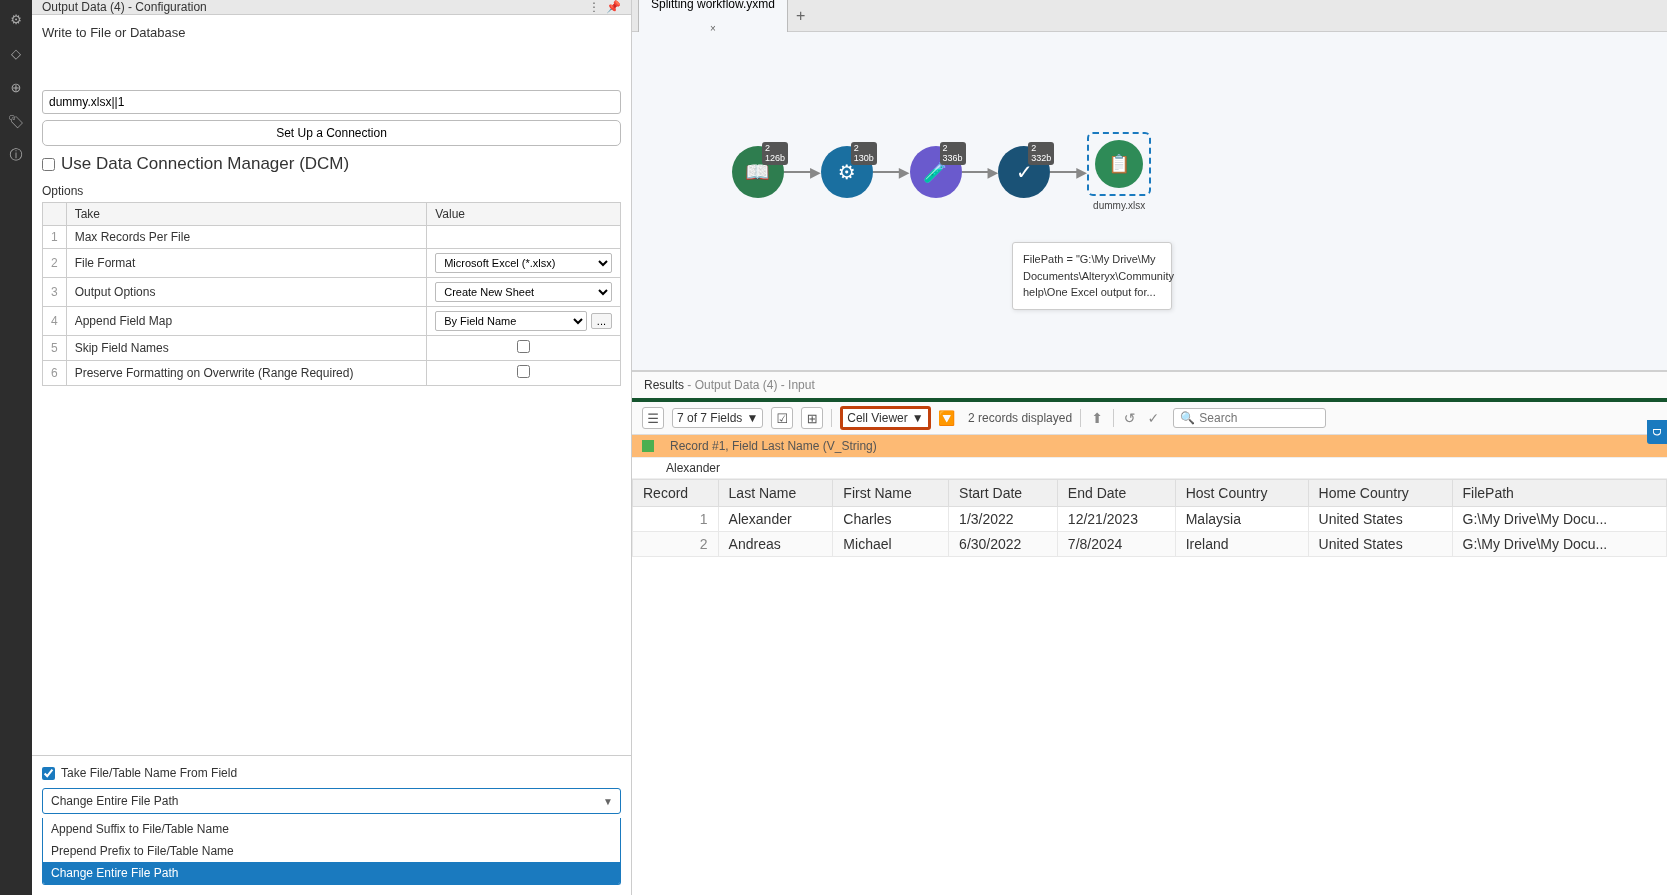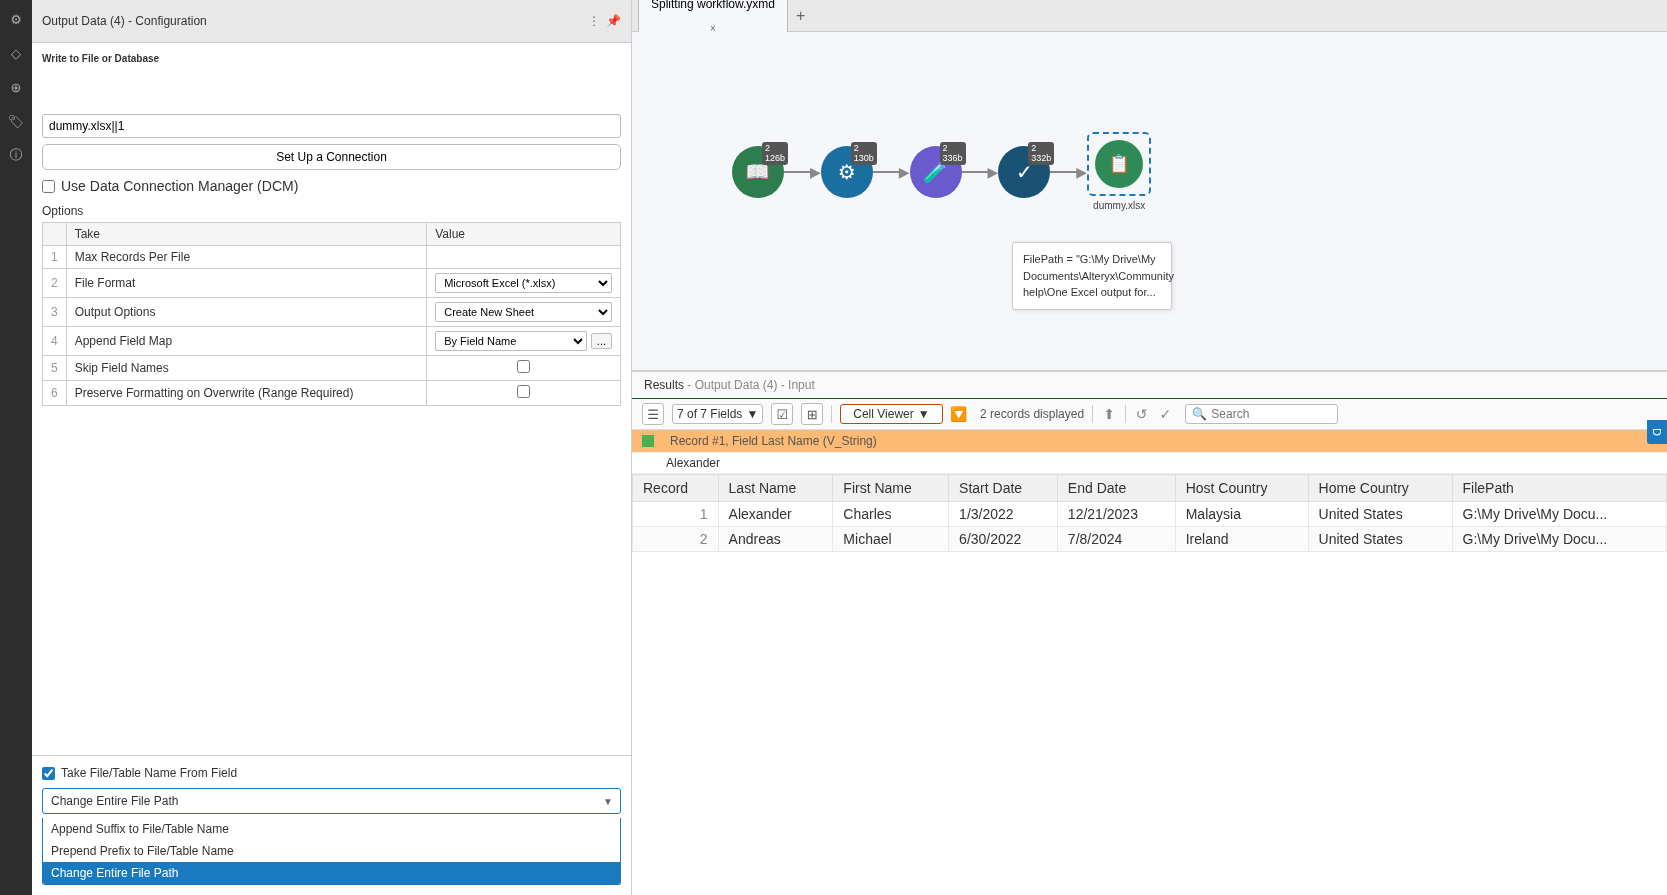--- a/index.html
+++ b/index.html
@@ -31,32 +31,32 @@
       width: 600px;
       background: #fff;
       border-right: 1px solid #ccc;
       display: flex;
       flex-direction: column;
       flex-shrink: 0;
       height: 100%;
     }
     .config-header {
       background: #e8e8e8;
-      padding: 14px 10px;
+      padding: 0 10px;
       border-bottom: 1px solid #ccc;
       display: flex;
       align-items: center;
       justify-content: space-between;
     }
     .config-header-title { font-size: 12px; color: #333; font-weight: 500; }
     .config-header-actions { display: flex; gap: 6px; color: #666; }
 
     .config-body { padding: 10px; flex: 1; display: flex; flex-direction: column; overflow: hidden; }
 
-    .write-to-label { font-size: 10px; color: #333; margin-bottom: 6px; font-weight: 700; }
+    .write-to-label { font-size: 13px; color: #333; margin-bottom: 6px; font-weight: 400; }
 
     .file-input {
       border: 1px solid #bbb;
       border-radius: 3px;
       padding: 4px 6px;
       width: 100%;
       font-size: 12px;
       margin-bottom: 6px;
       background: #fff;
       margin-top: 44px;
@@ -74,21 +74,21 @@
       text-align: center;
     }
 
     .dcm-row {
       display: flex;
       align-items: center;
       gap: 6px;
       margin-bottom: 10px;
     }
     .dcm-row input[type=checkbox] { cursor: pointer; }
-    .dcm-row label { font-size: 14px; color: #333; }
+    .dcm-row label { font-size: 17px; color: #333; }
 
     .options-label { font-size: 12px; font-weight: 500; color: #333; margin-bottom: 4px; }
 
     .options-table {
       width: 100%;
       border-collapse: collapse;
       border: 1px solid #ccc;
       font-size: 12px;
     }
     .options-table th {
@@ -346,21 +346,21 @@
     .results-panel {
       flex: 1;
       background: #fff;
       display: flex;
       flex-direction: column;
       overflow: hidden;
     }
 
     .results-header {
       padding: 6px 12px;
-      border-bottom: 1px solid #14532d;
+      border-bottom: 4px solid #14532d;
       font-size: 12px;
       color: #555;
       background: #fafafa;
     }
     .results-header span.label { color: #333; font-weight: 500; }
     .results-header span.sub { color: #888; }
 
     .results-toolbar {
       padding: 4px 10px;
       display: flex;
@@ -403,22 +403,22 @@
       background: #ccc;
     }
 
     .cell-viewer-btn {
       display: flex;
       align-items: center;
       gap: 4px;
       font-size: 12px;
       color: #333;
       cursor: pointer;
-      padding: 2px 12px;
-      border: 1px solid #c2410c;
+      padding: 2px 4px;
+      border: 3px solid #c2410c;
       border-radius: 3px;
       background: #fff;
     }
 
     .records-info {
       font-size: 12px;
       color: #555;
       margin-left: 4px;
     }
 

